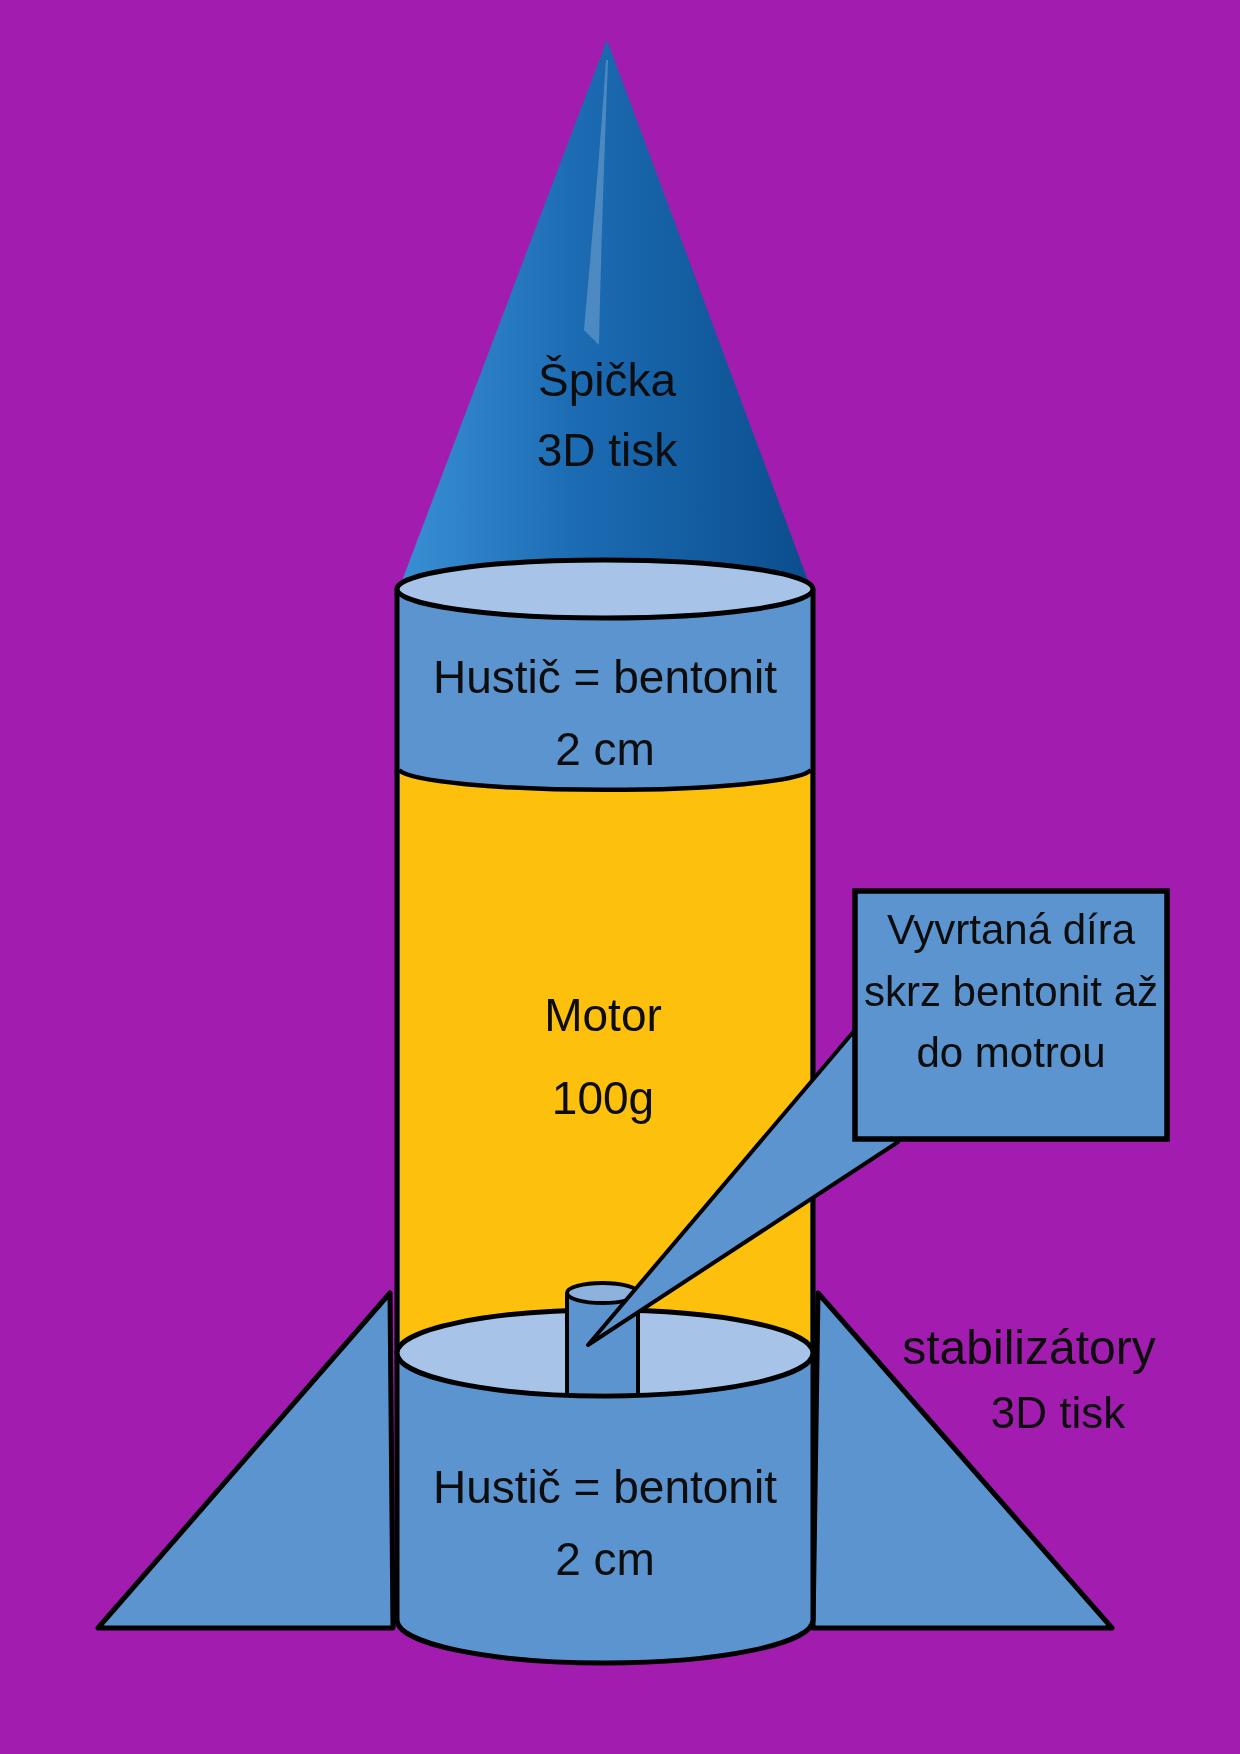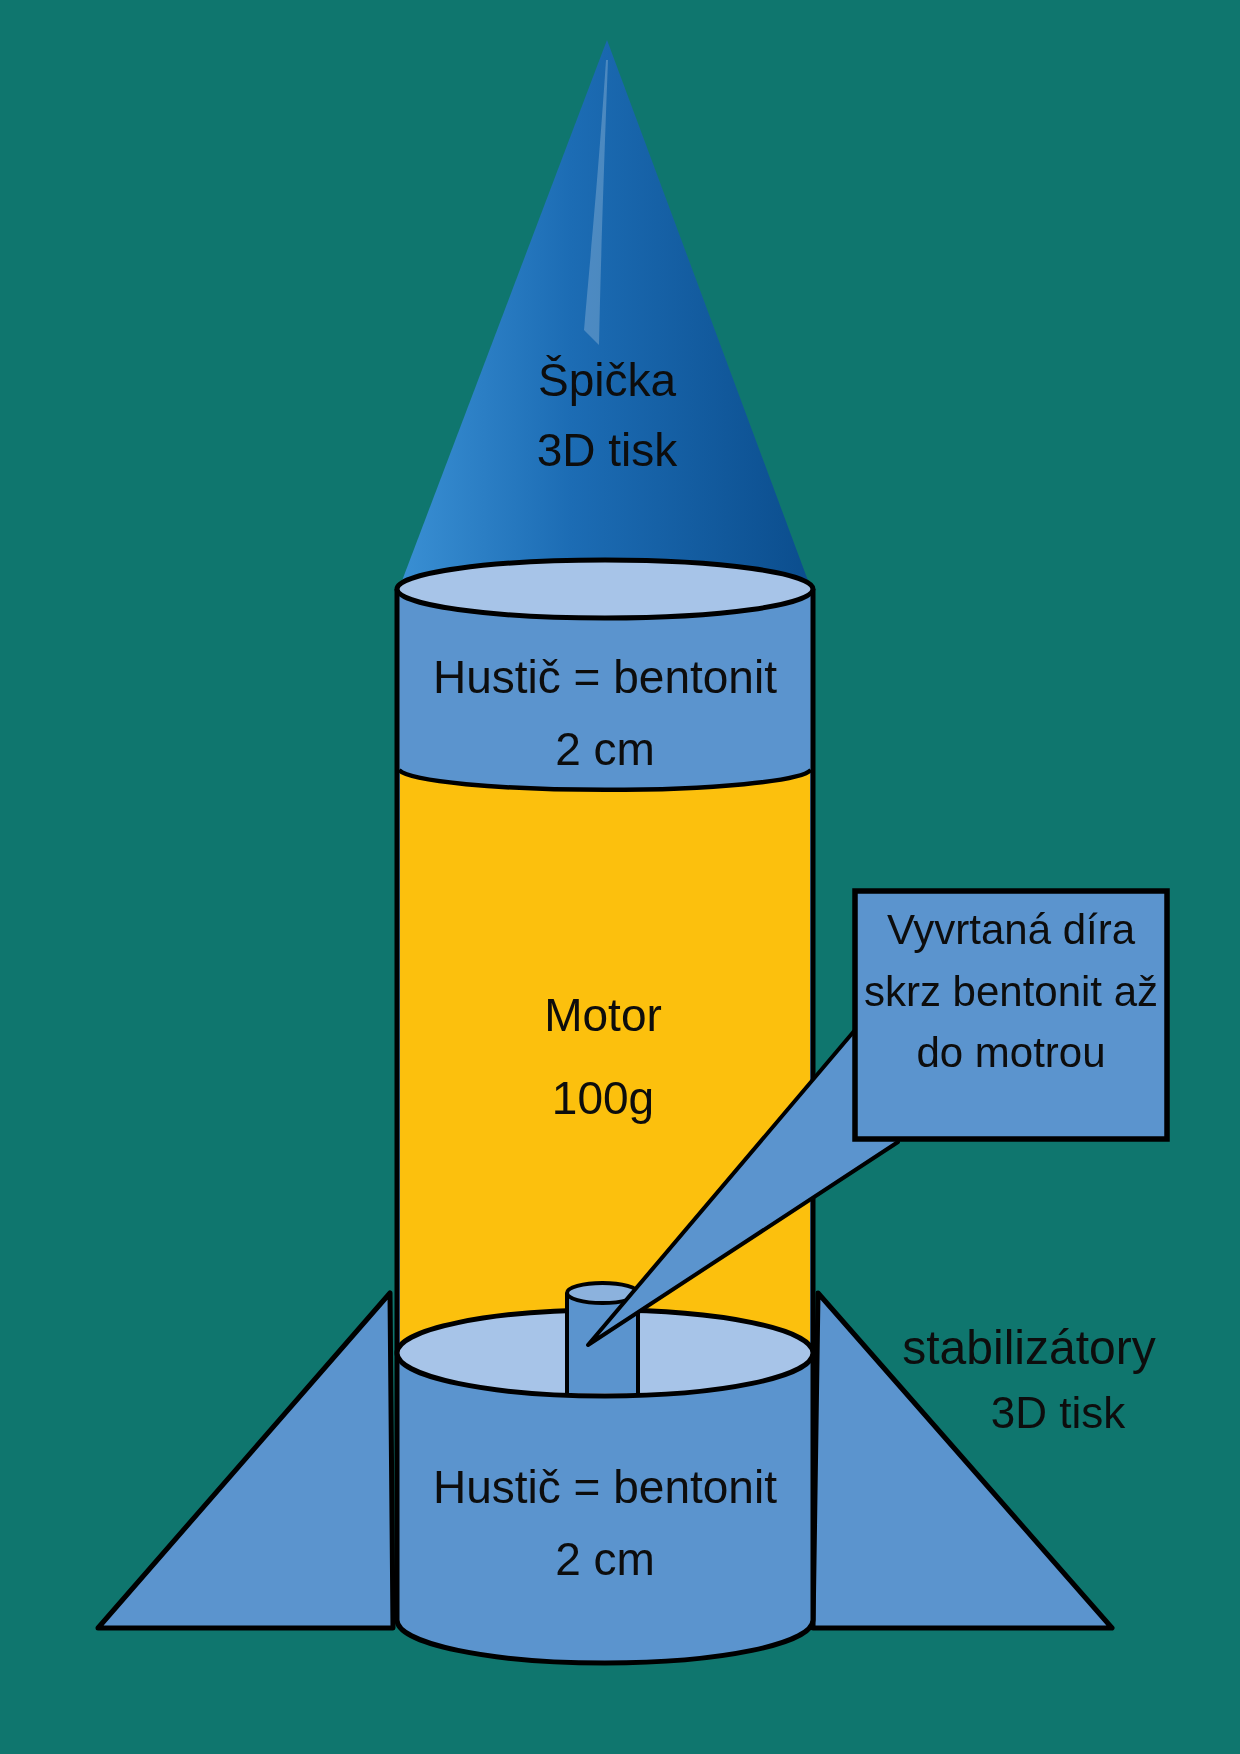--- a/index.html
+++ b/index.html
@@ -4,21 +4,21 @@
 <style>
   html, body {
     margin: 0;
     padding: 0;
     background: #ffffff;
   }
   .page {
     position: relative;
     width: 1240px;
     height: 1754px;
-    background: #0f766e;
+    background: #a21caf;
     overflow: hidden;
     font-family: "Liberation Sans", sans-serif;
   }
   svg {
     display: block;
   }
   text {
     font-family: "Liberation Sans", sans-serif;
     fill: #0d0d0d;
   }

